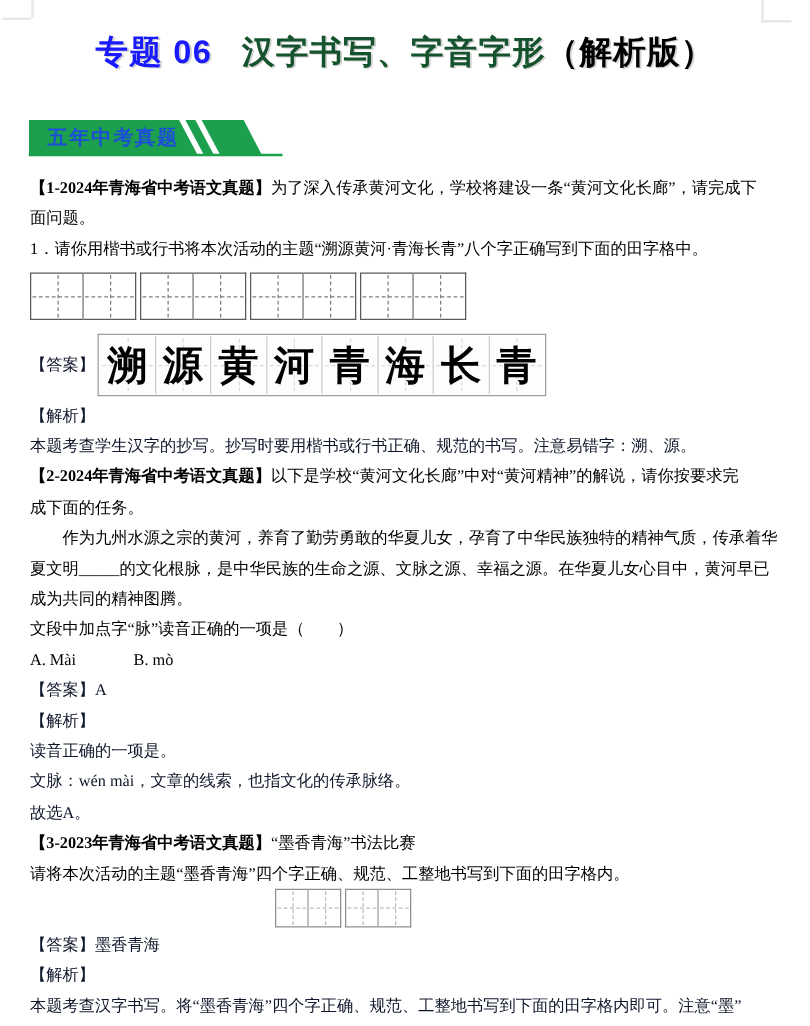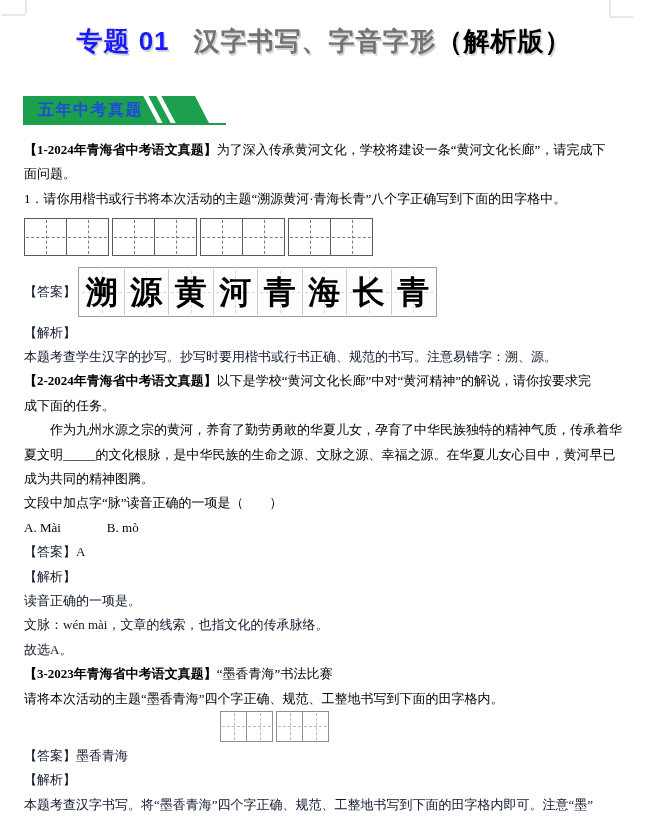--- a/index.html
+++ b/index.html
@@ -15,21 +15,21 @@
   .mark-tr-h{left:609px;top:16px;width:24px;height:0;border-top:2px solid #e7e7e7;}
 
   
   .title{
     position:absolute;top:24px;left:0;width:100%;text-align:center;
     font-family:"Liberation Sans","DejaVu Sans",sans-serif;
     font-weight:bold;font-size:26px;letter-spacing:1px;white-space:nowrap;
     text-shadow:1.5px 1.5px 0 #d2d2d2;
   }
   .t-blue{color:#1a1aff;margin-right:24px;}
-  .t-red{color:#737373;}
+  .t-red{color:#14532d;}
   .t-green{color:#000000;}
 
   
   .ribbon{position:absolute;left:23px;top:96px;width:230px;height:31px;}
   .ribbon-main{
     position:absolute;left:0;top:0;width:188px;height:29px;background:#1ca04e;
     clip-path:polygon(0 0,172px 0,187px 100%,0 100%);
   }
   .ribbon-label{
     position:absolute;left:15px;top:4px;color:#1d4ed8;
@@ -79,21 +79,21 @@
 <body>
 
 <div class="page">
 
   <div class="mark mark-tl-v"></div>
   <div class="mark mark-tl-h"></div>
   <div class="mark mark-tr-v"></div>
   <div class="mark mark-tr-h"></div>
 
   <div class="title">
-    <span class="t-blue">专题 01</span><span class="t-red">汉字书写、字音字形</span><span class="t-green">（解析版）</span>
+    <span class="t-blue">专题 06</span><span class="t-red">汉字书写、字音字形</span><span class="t-green">（解析版）</span>
   </div>
 
   <div class="ribbon">
     <div class="ribbon-main"></div>
     <div class="stripe stripe1"></div>
     <div class="stripe stripe2"></div>
     <div class="ribbon-line"></div>
     <span class="ribbon-label">五年中考真题</span>
   </div>
 

